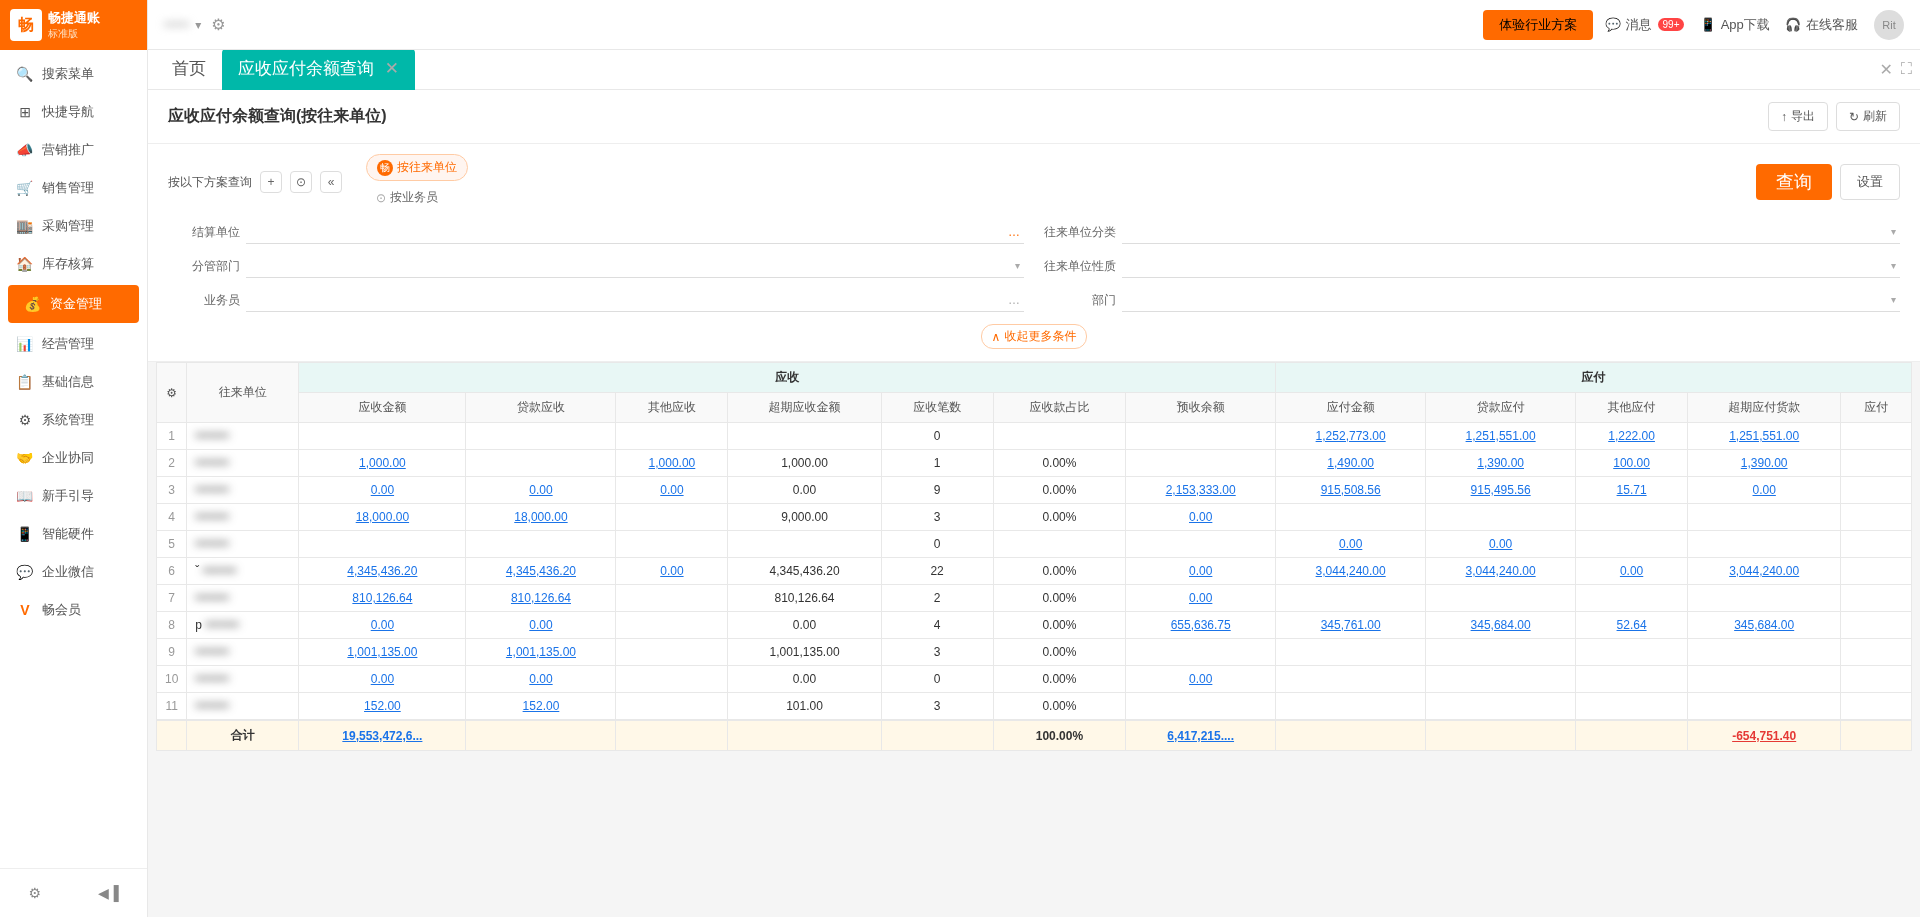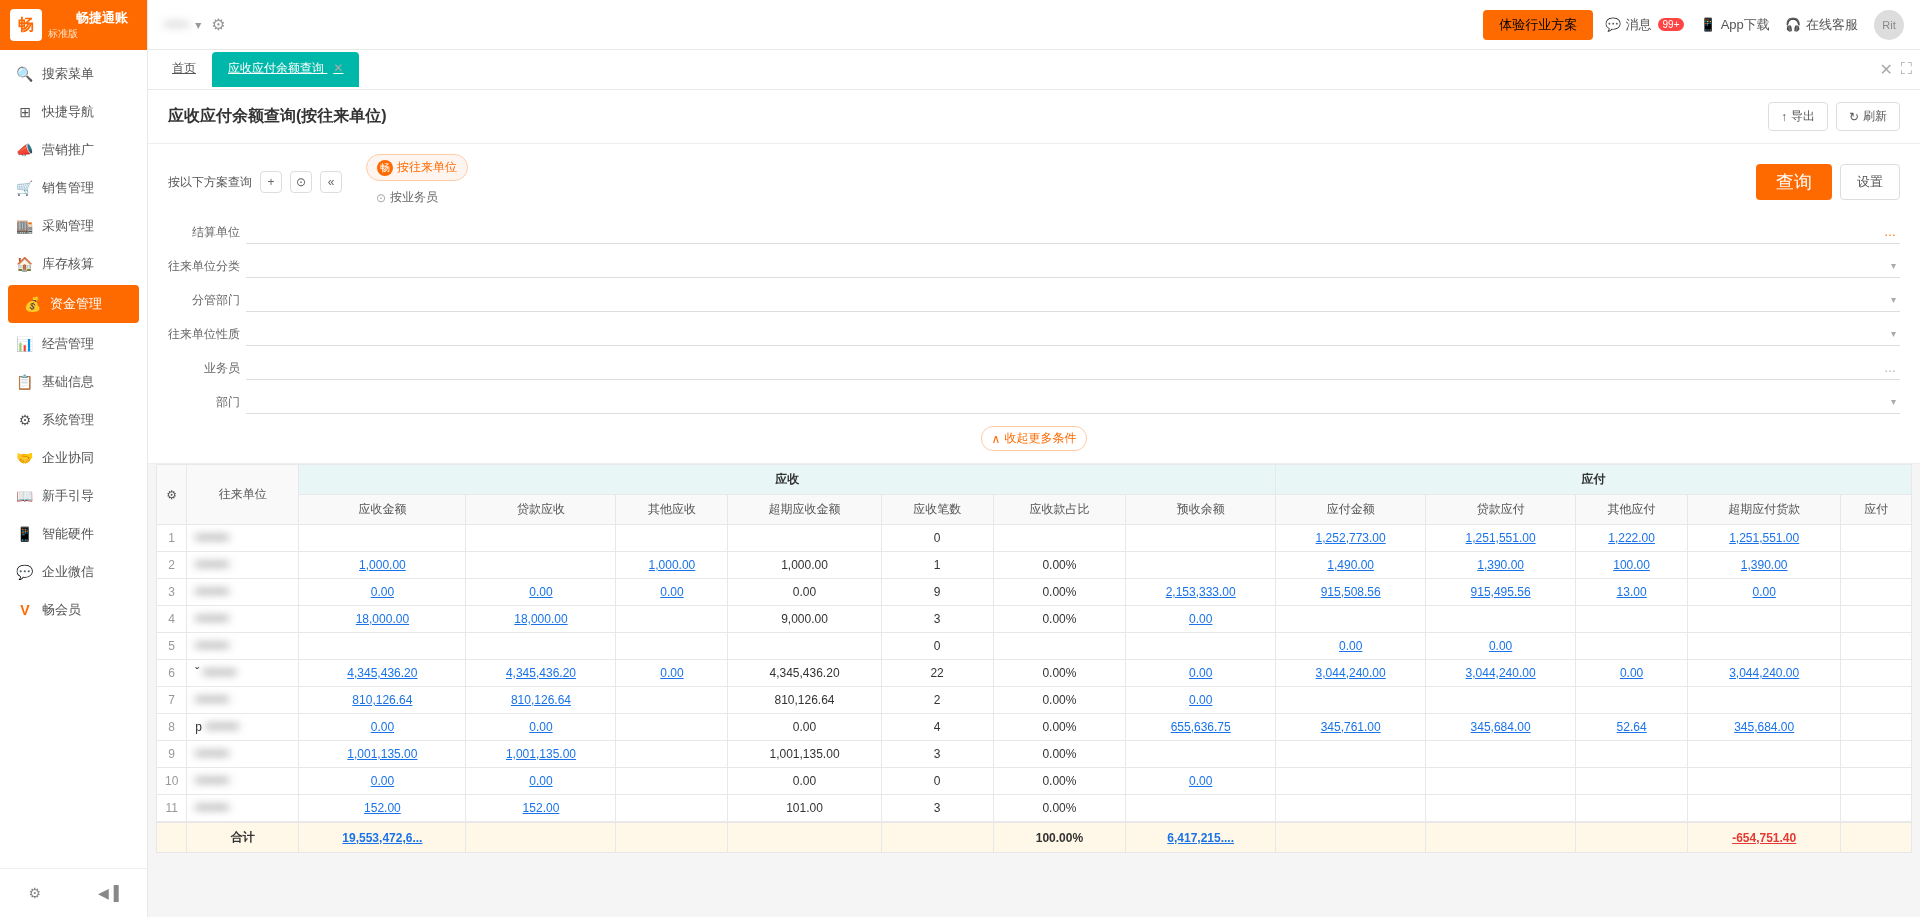--- a/index.html
+++ b/index.html
@@ -14,21 +14,21 @@
     }
     .sidebar-logo {
       height: 50px; background: #ff6a00; display: flex; align-items: center;
       padding: 0 10px; gap: 6px;
     }
     .logo-icon {
       width: 32px; height: 32px; background: #fff; border-radius: 4px;
       display: flex; align-items: center; justify-content: center;
       color: #ff6a00; font-weight: bold; font-size: 16px;
     }
-    .logo-text { color: #fff; font-size: 13px; font-weight: bold; margin-left: 28px; }
+    .logo-text { color: #fff; font-size: 13px; font-weight: bold; }
     .logo-sub { color: #ffe0c0; font-size: 10px; }
     .sidebar-menu { flex: 1; overflow-y: auto; padding: 5px 0; }
     .sidebar-item {
       display: flex; align-items: center; gap: 8px;
       padding: 10px 16px; cursor: pointer; color: #555;
       transition: background 0.2s;
     }
     .sidebar-item.active { background: #ff6a00; color: #fff; border-radius: 4px; margin: 2px 8px; }
     .sidebar-item.active .si-icon { color: #fff; }
     .si-icon { font-size: 14px; width: 18px; text-align: center; }
@@ -74,23 +74,22 @@
       position: fixed; left: 148px; top: 50px; right: 0; bottom: 0;
       display: flex; flex-direction: column; overflow: hidden;
     }
 
     
     .tab-bar {
       background: #fff; display: flex; align-items: center;
       border-bottom: 1px solid #e8e8e8; height: 40px; padding: 0 8px;
     }
     .tab-item {
-      padding: 8px 16px; cursor: pointer; font-size: 12px; color: #555;
+      padding: 8px 16px; cursor: pointer; font-size: 17px; color: #555;
       border-bottom: 2px solid transparent;
-      text-decoration: underline;
     }
     .tab-item.active {
       color: #fff; background: #00b8a9; border-radius: 4px 4px 0 0;
       border-bottom: 2px solid #00b8a9;
     }
     .tab-close { margin-left: 6px; color: #aaa; cursor: pointer; }
     .tab-controls { margin-left: auto; display: flex; gap: 8px; color: #aaa; font-size: 16px; cursor: pointer; }
 
     
     .page-content { flex: 1; overflow: hidden; display: flex; flex-direction: column; background: #f5f5f5; padding: 0; }
@@ -156,21 +155,21 @@
     .blurred { filter: blur(4px); user-select: none; }
 
     .filter-section {
       background: #fff; border-bottom: 1px solid #eee;
       padding: 10px 20px 4px 20px;
     }
     .filter-scheme-row {
       display: flex; align-items: center; gap: 8px; margin-bottom: 10px;
     }
     .filter-grid {
-      display: grid; grid-template-columns: repeat(1, 1fr); gap: 10px 20px;
+      display: grid; grid-template-columns: repeat(2, 1fr); gap: 10px 20px;
       margin-bottom: 8px;
     }
     .fg-item { display: flex; align-items: center; gap: 6px; }
     .fg-label { font-size: 12px; color: #666; white-space: nowrap; width: 72px; text-align: right; flex-shrink: 0; }
     .fg-input {
       flex: 1; border-bottom: 1px solid #ddd; padding: 3px 4px;
       font-size: 12px; display: flex; align-items: center; justify-content: space-between;
       min-height: 24px; cursor: pointer;
     }
     .fg-input .icon-dots { color: #ff6a00; }
@@ -449,21 +448,21 @@
               <td style="text-align: left;"><span class="blurred">••••••••</span></td>
               <td class="table-number table-cell-right" style="text-decoration: underline; color: rgb(26, 115, 232); cursor: pointer;">0.00</td>
               <td class="table-number table-cell-right" style="text-decoration: underline; color: rgb(26, 115, 232); cursor: pointer;">0.00</td>
               <td class="table-number table-cell-right" style="text-decoration: underline; color: rgb(26, 115, 232); cursor: pointer;">0.00</td>
               <td>0.00</td>
               <td>9</td>
               <td>0.00%</td>
               <td class="table-number table-cell-right" style="text-decoration: underline; color: rgb(26, 115, 232); cursor: pointer;">2,153,333.00</td>
               <td class="table-number table-cell-right" style="text-decoration: underline; color: rgb(26, 115, 232); cursor: pointer;">915,508.56</td>
               <td class="table-number table-cell-right" style="text-decoration: underline; color: rgb(26, 115, 232); cursor: pointer;">915,495.56</td>
-              <td class="table-number table-cell-right" style="text-decoration: underline; color: rgb(26, 115, 232); cursor: pointer;">13.00</td>
+              <td class="table-number table-cell-right" style="text-decoration: underline; color: rgb(26, 115, 232); cursor: pointer;">15.71</td>
               <td class="table-number table-cell-right" style="text-decoration: underline; color: rgb(26, 115, 232); cursor: pointer;">0.00</td>
               <td></td>
             </tr>
             <tr>
               <td class="row-num">4</td>
               <td style="text-align: left;"><span class="blurred">••••••••</span></td>
               <td class="table-number table-cell-right" style="text-decoration: underline; color: rgb(26, 115, 232); cursor: pointer;">18,000.00</td>
               <td class="table-number table-cell-right" style="text-decoration: underline; color: rgb(26, 115, 232); cursor: pointer;">18,000.00</td>
               <td></td>
               <td>9,000.00</td>

